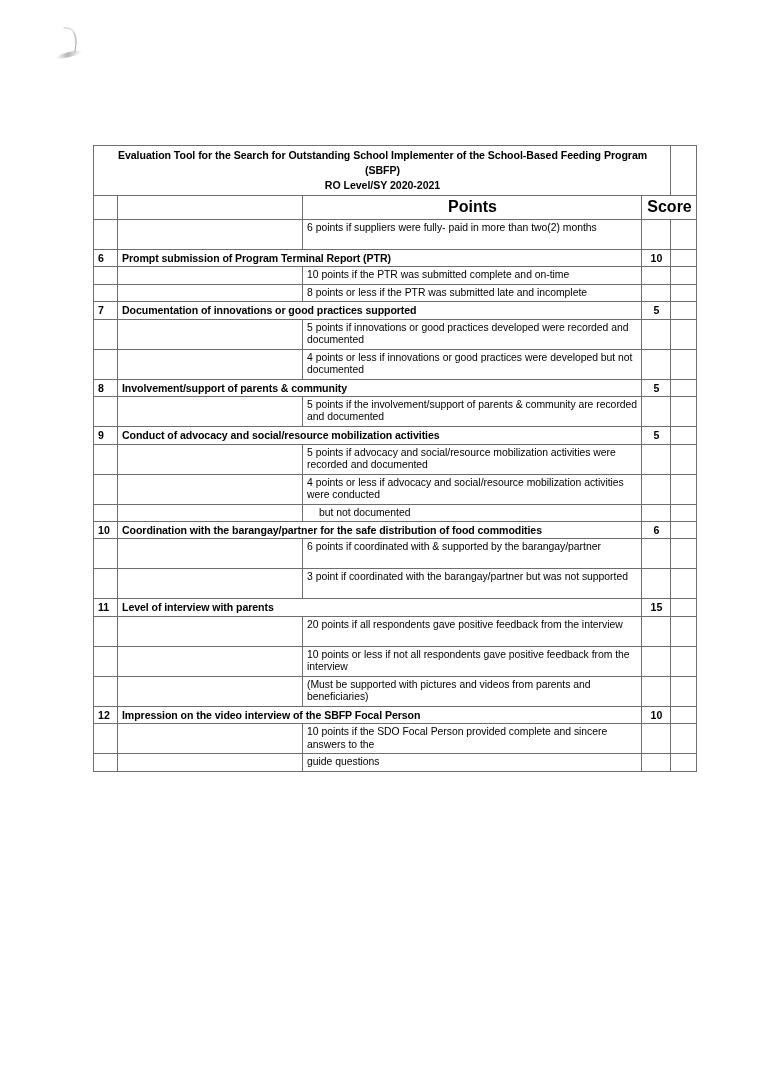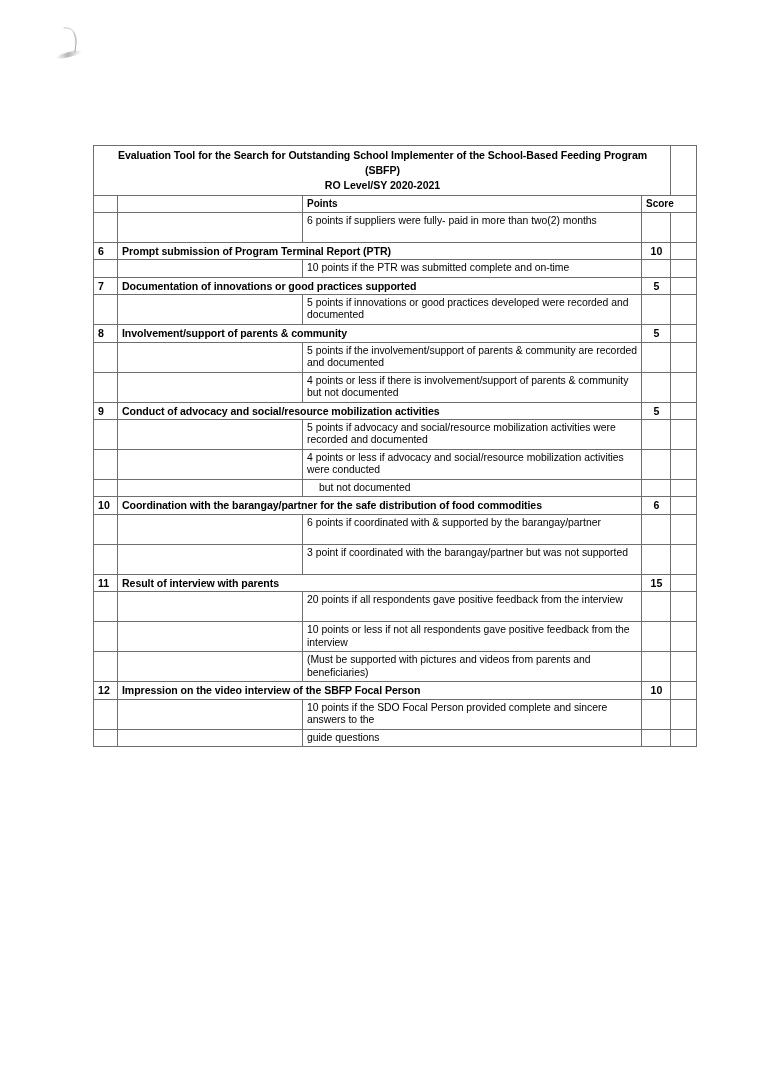--- a/index.html
+++ b/index.html
@@ -69,22 +69,23 @@
     font-weight: bold;
     font-size: 10.6px;
     line-height: 1.42;
     padding: 4px 6px 5px 6px;
     letter-spacing: -0.05px;
     margin-top: 32px;
   }
   .title-cell .tline { display: block; white-space: nowrap; }
 
   .colhead {
-    font-weight: bold;
-    font-size: 10px;
+    text-align: center;
+    font-weight: bold;
+    font-size: 16px;
     padding-top: 3px;
     padding-bottom: 3px;
   }
   .colhead.empty { }
 
   
   .num-cell {
     font-weight: bold;
     font-size: 10.6px;
     padding-left: 3px;
@@ -161,52 +162,59 @@
         <td class="score-cell"></td>
       </tr>
       <tr class="r-short">
         <td class="num-cell"></td>
         <td class="blank"></td>
         <td class="desc-cell">10 points if the PTR was submitted complete and on-time</td>
         <td class="pts-cell"></td>
         <td class="score-cell"></td>
       </tr>
       <tr class="r-short">
+        <td class="num-cell"></td>
+        <td class="blank"></td>
+        <td class="desc-cell">8 points or less if the PTR was submitted late and incomplete</td>
+        <td class="pts-cell"></td>
+        <td class="score-cell"></td>
+      </tr>
+      <tr class="r-short">
         <td class="num-cell">7</td>
         <td class="crit-cell" colspan="2">Documentation of innovations or good practices supported</td>
         <td class="pts-cell">5</td>
         <td class="score-cell"></td>
       </tr>
       <tr class="r-tall">
         <td class="num-cell"></td>
         <td class="blank"></td>
         <td class="desc-cell">5 points if innovations or good practices developed were recorded and documented</td>
         <td class="pts-cell"></td>
         <td class="score-cell"></td>
       </tr>
+      <tr class="r-tall">
+        <td class="num-cell"></td>
+        <td class="blank"></td>
+        <td class="desc-cell">4 points or less if innovations or good practices were developed but not documented</td>
+        <td class="pts-cell"></td>
+        <td class="score-cell"></td>
+      </tr>
       <tr class="r-short">
         <td class="num-cell">8</td>
         <td class="crit-cell" colspan="2">Involvement/support of parents &amp; community</td>
         <td class="pts-cell">5</td>
         <td class="score-cell"></td>
       </tr>
       <tr class="r-tall">
         <td class="num-cell"></td>
         <td class="blank"></td>
         <td class="desc-cell">5 points if the involvement/support of parents &amp; community are recorded and documented</td>
         <td class="pts-cell"></td>
         <td class="score-cell"></td>
       </tr>
-      <tr class="r-tall">
-        <td class="num-cell"></td>
-        <td class="blank"></td>
-        <td class="desc-cell">4 points or less if there is involvement/support of parents &amp; community but not documented</td>
-        <td class="pts-cell"></td>
-        <td class="score-cell"></td>
-      </tr>
       <tr class="r-short">
         <td class="num-cell">9</td>
         <td class="crit-cell" colspan="2">Conduct of advocacy and social/resource mobilization activities</td>
         <td class="pts-cell">5</td>
         <td class="score-cell"></td>
       </tr>
       <tr class="r-tall">
         <td class="num-cell"></td>
         <td class="blank"></td>
         <td class="desc-cell">5 points if advocacy and social/resource mobilization activities were recorded and documented</td>
@@ -242,21 +250,21 @@
       </tr>
       <tr class="r-tall">
         <td class="num-cell"></td>
         <td class="blank"></td>
         <td class="desc-cell">3 point if coordinated with the barangay/partner but was not supported</td>
         <td class="pts-cell"></td>
         <td class="score-cell"></td>
       </tr>
       <tr class="r-short">
         <td class="num-cell">11</td>
-        <td class="crit-cell" colspan="2">Result of interview with parents</td>
+        <td class="crit-cell" colspan="2">Level of interview with parents</td>
         <td class="pts-cell">15</td>
         <td class="score-cell"></td>
       </tr>
       <tr class="r-tall">
         <td class="num-cell"></td>
         <td class="blank"></td>
         <td class="desc-cell">20 points if all respondents gave positive feedback from the interview</td>
         <td class="pts-cell"></td>
         <td class="score-cell"></td>
       </tr>

